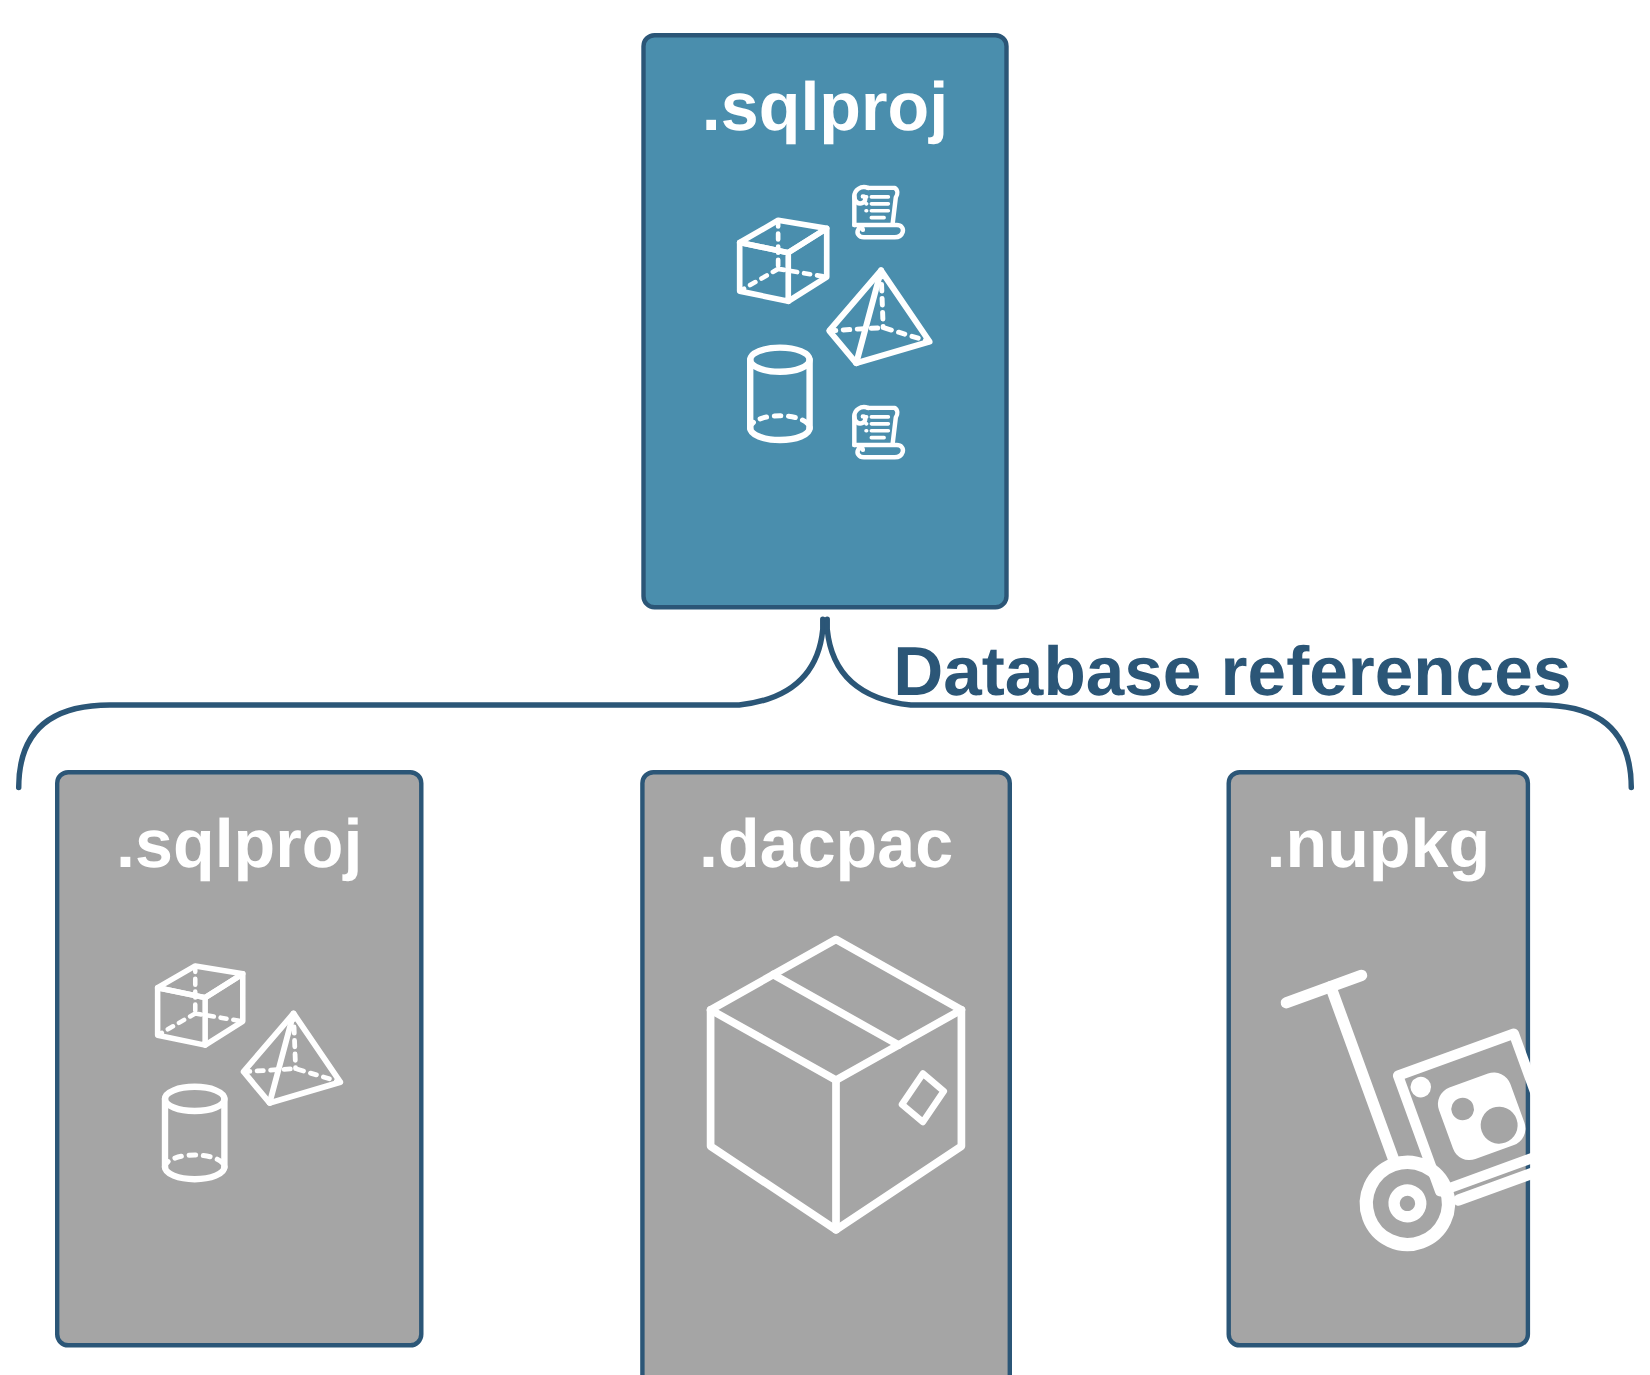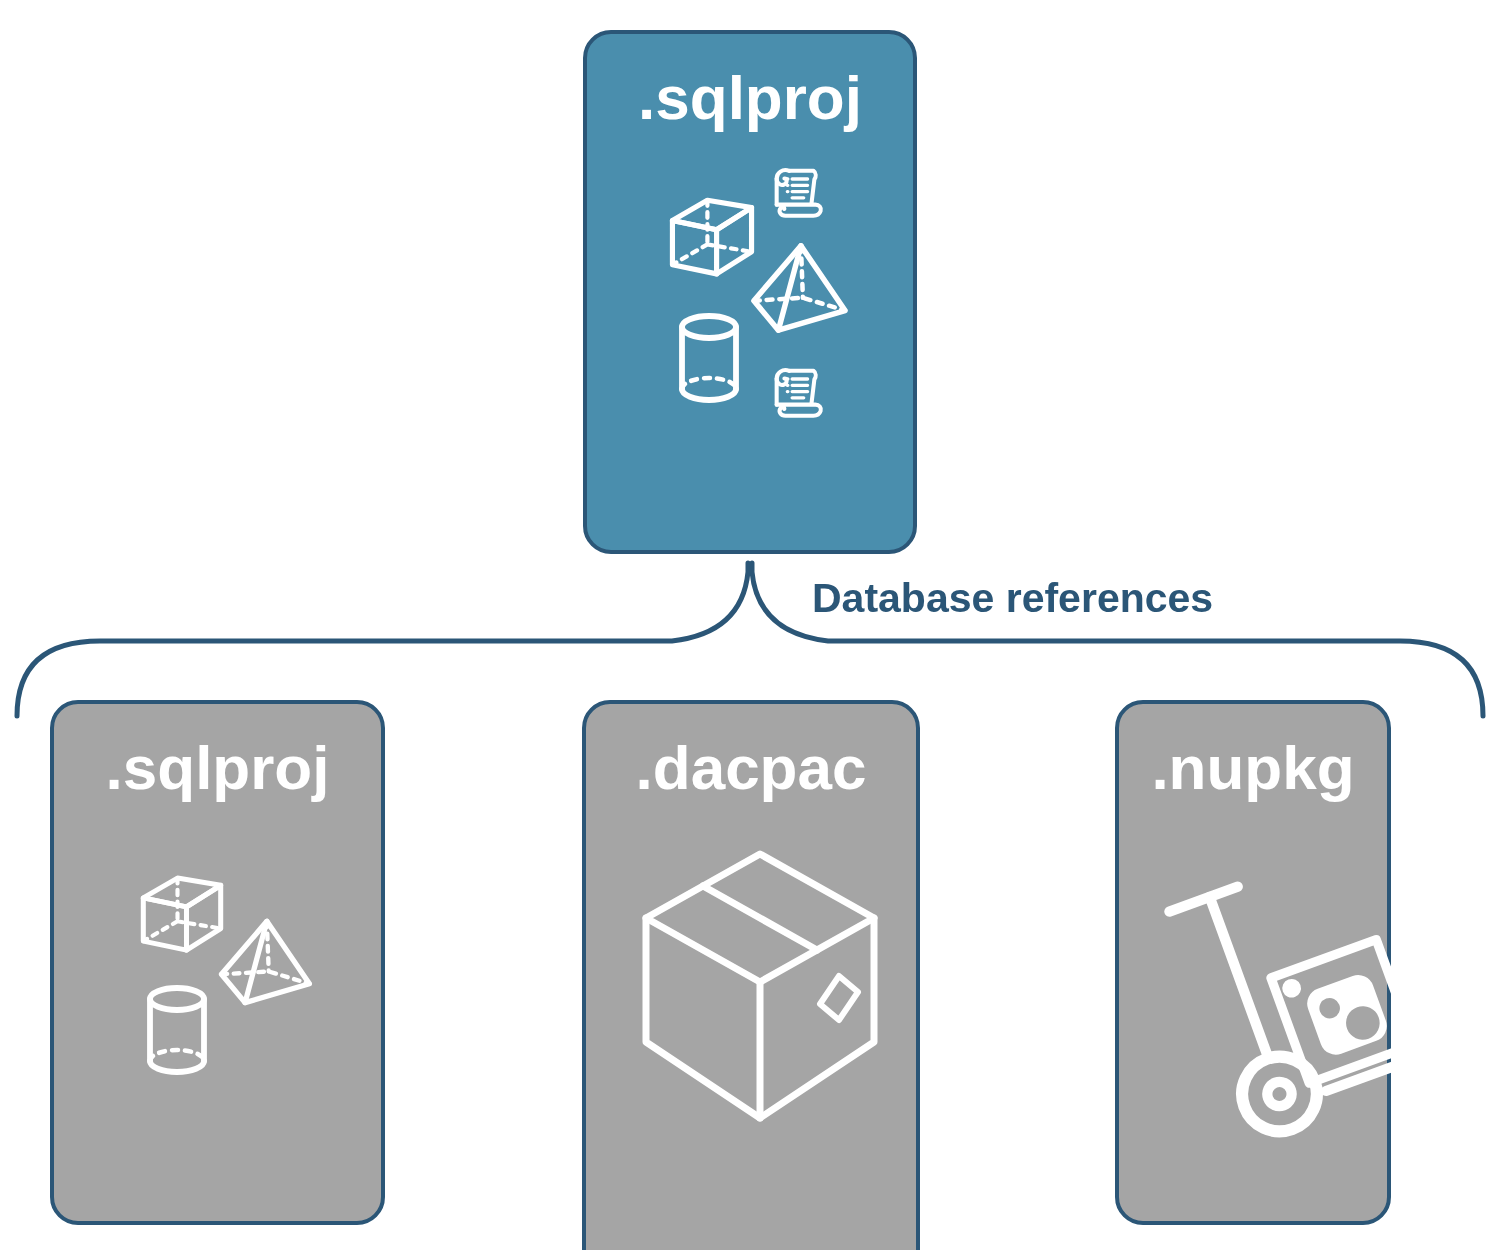--- a/index.html
+++ b/index.html
@@ -1,29 +1,29 @@
 <!DOCTYPE html>
 <html style="--root-fill: #4A8EAD; --child-fill: #A5A5A5; --stroke-navy: #2B5677; --icon-white: #FFFFFF;"><head>
 <meta charset="utf-8">
 <style>
   html,body{margin:0;padding:0;background:#ffffff;}
   .canvas{
     position:relative;width:1500px;height:1250px;background:#ffffff;overflow:hidden;
     font-family:"Liberation Sans", sans-serif;
   }
-  .node{position:absolute;box-sizing:border-box;border:4px solid var(--stroke-navy,#2B5677);border-radius:28px;}
+  .node{position:absolute;box-sizing:border-box;border:4px solid var(--stroke-navy,#2B5677);border-radius:12px;}
   .node.root{background:var(--root-fill,#4A8EAD);}
   .node.child{background:var(--child-fill,#A5A5A5);}
   .node-label{
     text-align:center;font-weight:700;color:var(--icon-white,#ffffff);
     font-size:62px;margin-top:30px;line-height:1.1;user-select:none;
   }
   .connector-label{
     position:absolute;left:812px;top:575px;
-    font-weight:700;font-size:41px;color:var(--stroke-navy,#2B5677);white-space:nowrap;
+    font-weight:700;font-size:63px;color:var(--stroke-navy,#2B5677);white-space:nowrap;
   }
   .icon{position:absolute;overflow:visible;}
   .brace{position:absolute;left:0;top:0;pointer-events:none;}
   .stroke-icon path,.stroke-icon ellipse,.stroke-icon circle,.stroke-icon rect{
     fill:none;stroke:var(--icon-white,#ffffff);stroke-linecap:round;stroke-linejoin:round;
   }
 </style>
 </head>
 <body>
 

